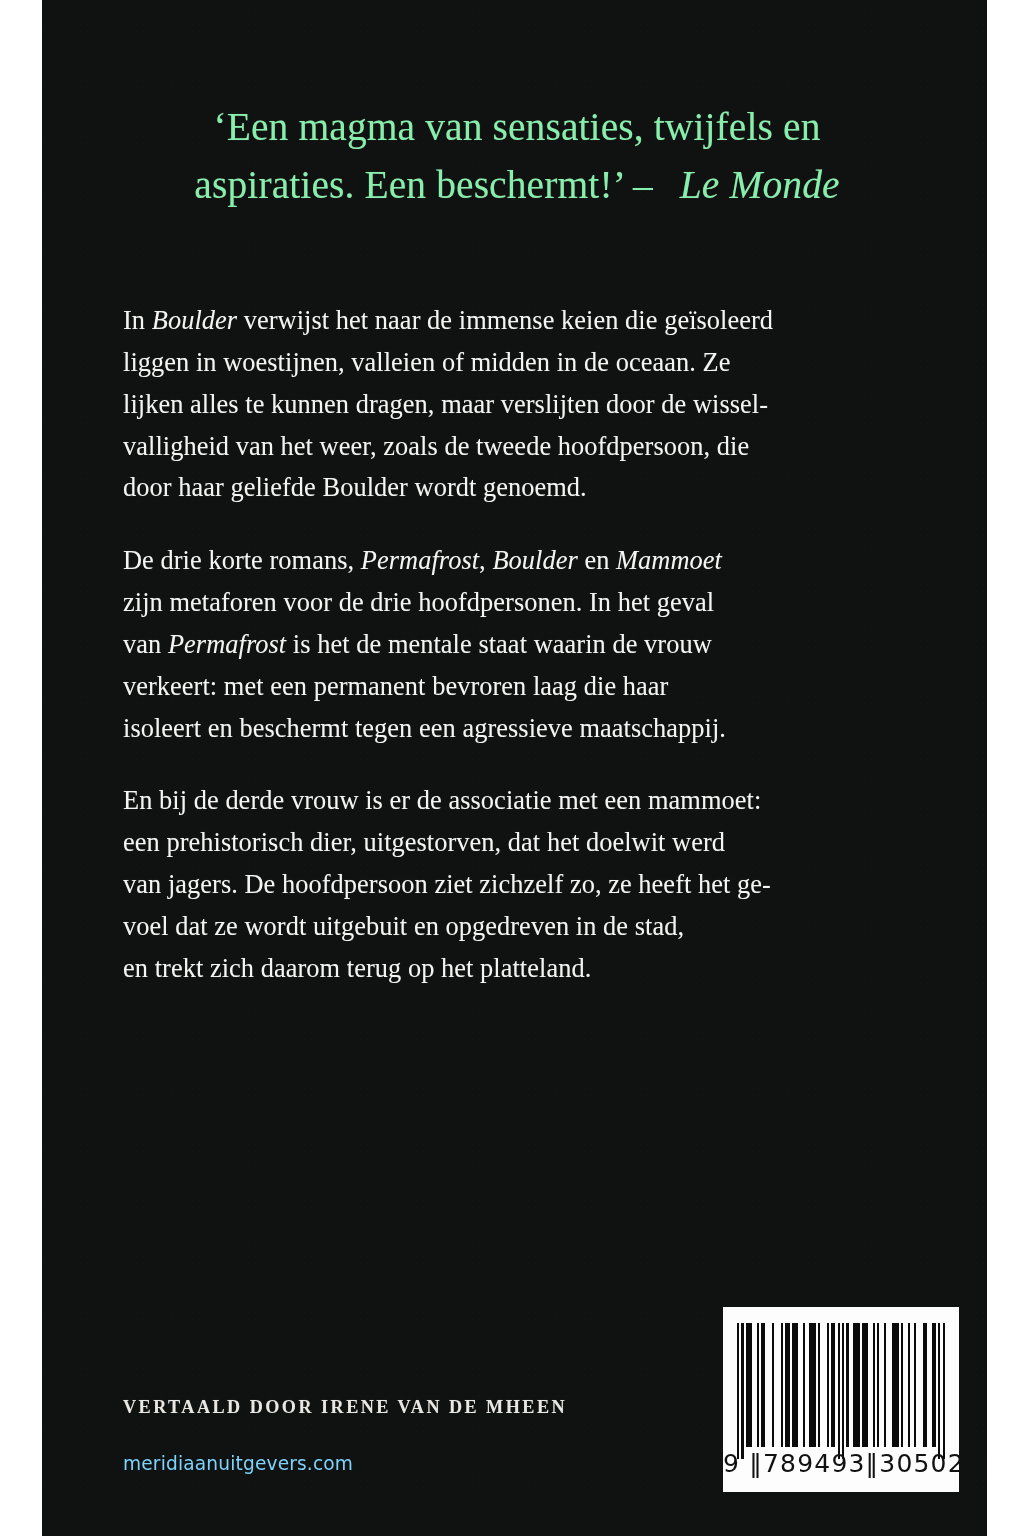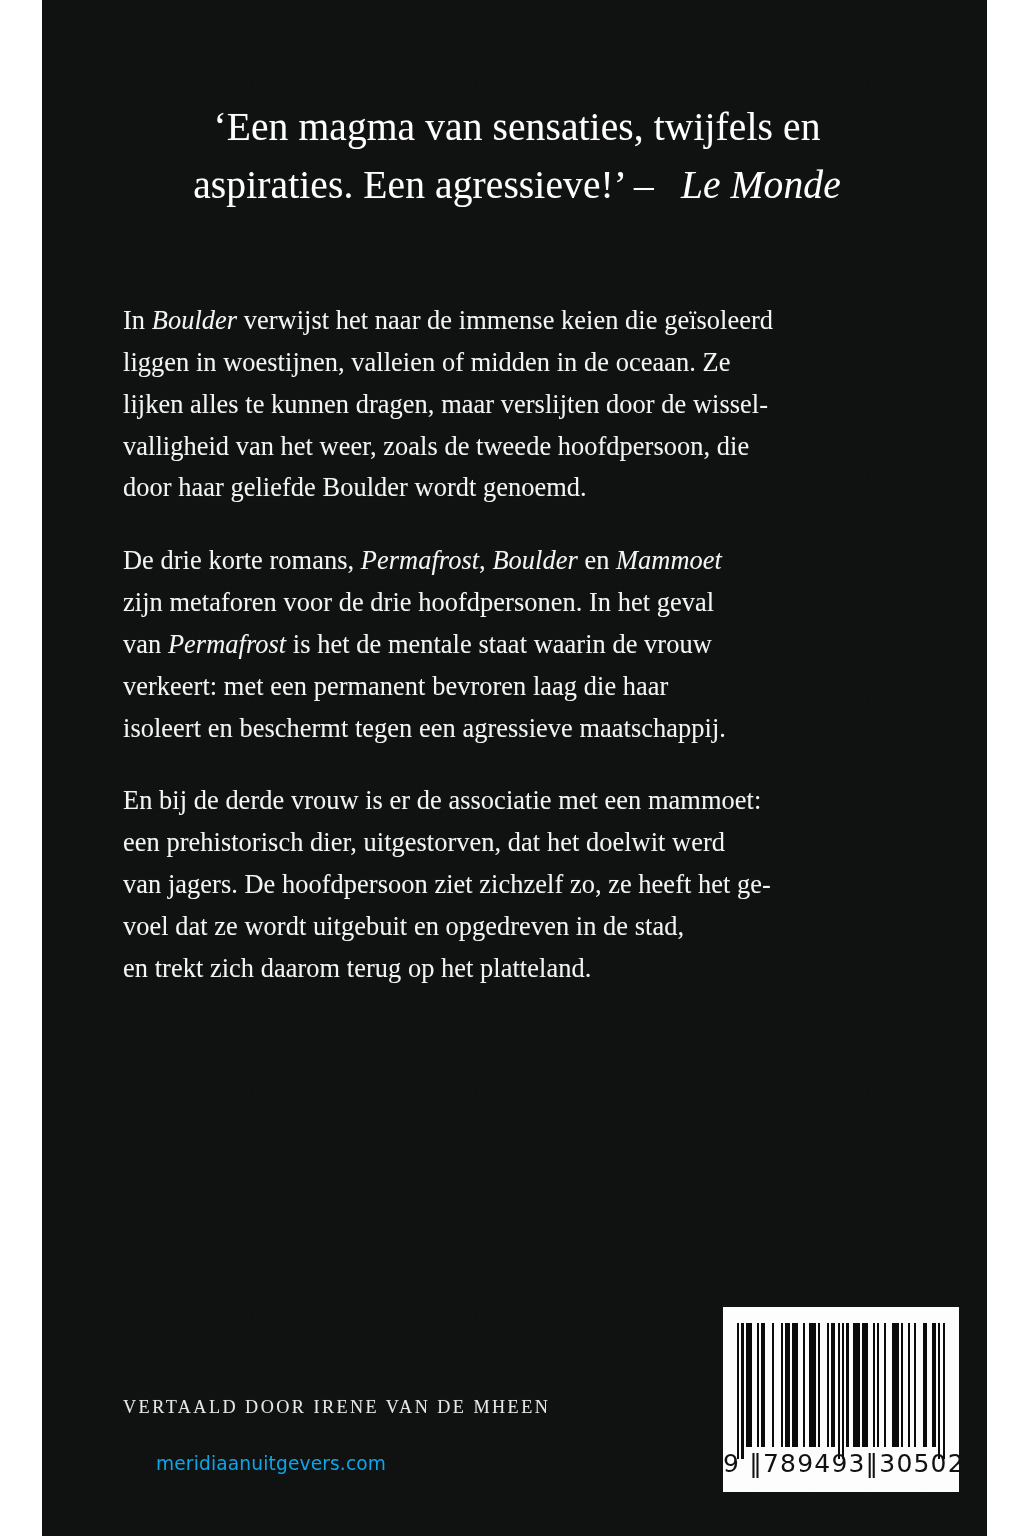--- a/index.html
+++ b/index.html
@@ -46,21 +46,21 @@
     opacity: 0.75;
   }
 
   
   #quote {
     position: absolute;
     left: 80px;
     top: 98px;
     width: 790px;
     text-align: center;
-    color: #ffffff;
+    color: #86efac;
     font-family: "Liberation Serif", serif;
     font-size: 39.5px;
     line-height: 1.48;
     letter-spacing: 0.1px;
     z-index: 3;
     text-shadow: 0 0 1px rgba(241,222,213,0.30);
   }
   #quote .src {
     font-style: italic;
     margin-left: 17px;
@@ -91,31 +91,31 @@
   #translator {
     position: absolute;
     left: 81px;
     top: 1397px;
     color: #e9e7e3;
     font-family: "Liberation Serif", serif;
     font-size: 18.2px;
     letter-spacing: 2.45px;
     z-index: 3;
     text-shadow: 0 0 1px rgba(233,231,227,0.25);
+    font-weight: bold;
   }
   #website {
     position: absolute;
     left: 81px;
     top: 1453px;
-    color: #0ea5e9;
+    color: #7dd3fc;
     font-family: "DejaVu Sans", sans-serif;
     font-size: 18.6px;
     letter-spacing: 0.15px;
     z-index: 3;
-    margin-left: 33px;
   }
 
   
   #barcode-box {
     position: absolute;
     left: 681px;
     top: 1307px;
     width: 236px;
     height: 185px;
     background: #fdfdfd;
@@ -149,21 +149,21 @@
 </style>
 </head>
 <body>
 
 <div id="page">
 
   <div id="cover">
 
     <div id="quote">
       <span>‘Een magma van sensaties, twijfels en</span><br>
-      <span>aspiraties. Een agressieve!’ – </span><span class="src">Le Monde</span>
+      <span>aspiraties. Een beschermt!’ – </span><span class="src">Le Monde</span>
     </div>
 
     <div id="blurb">
 
       <p><span>In </span><i>Boulder</i><span> verwijst het naar de immense keien die geïsoleerd
 liggen in woestijnen, valleien of midden in de oceaan. Ze
 lijken alles te kunnen dragen, maar verslijten door de wissel-
 valligheid van het weer, zoals de tweede hoofdpersoon, die
 door haar geliefde Boulder wordt genoemd.</span></p>
 

